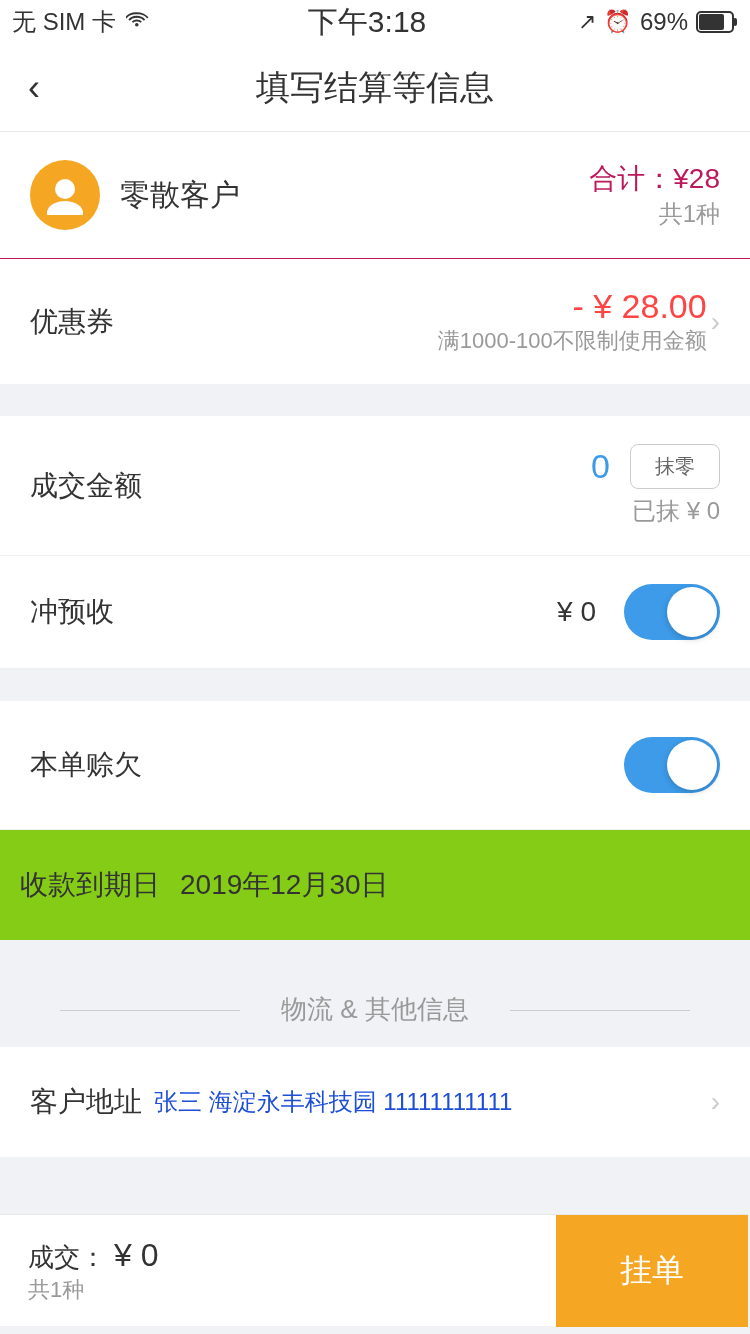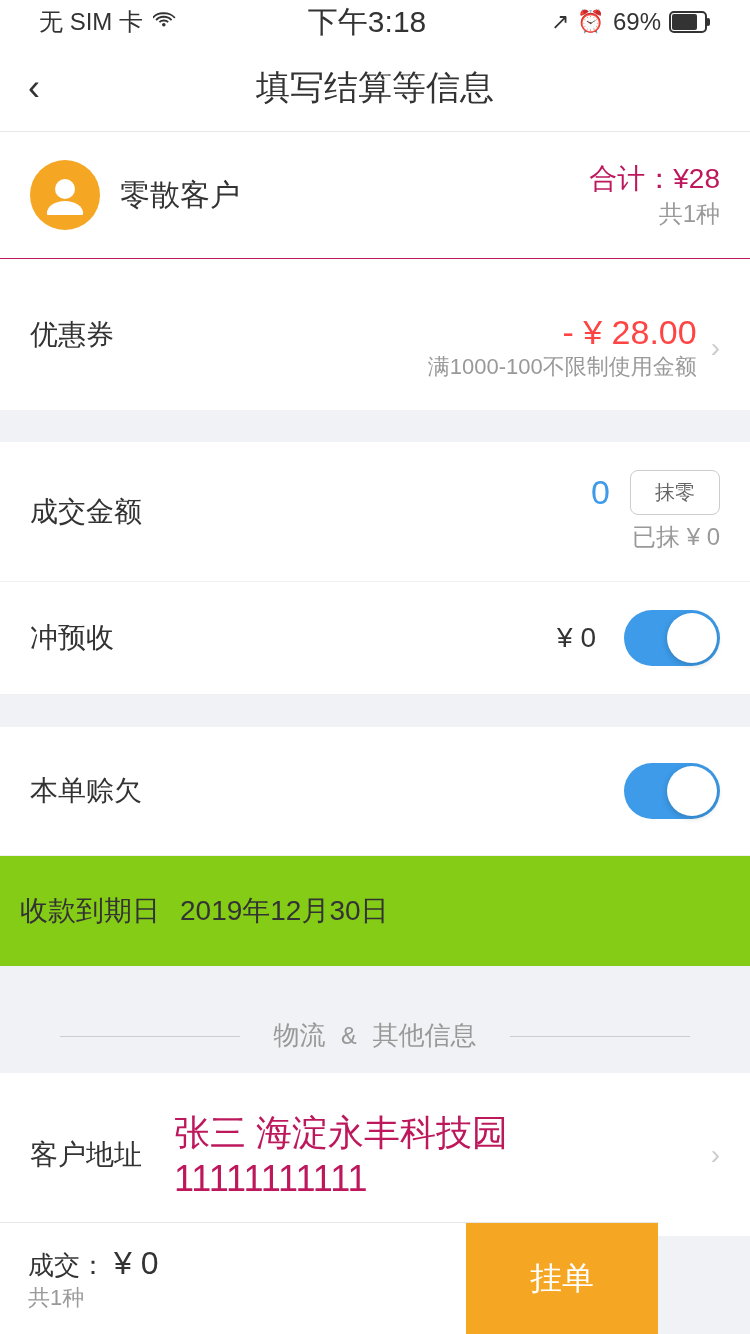--- a/index.html
+++ b/index.html
@@ -14,21 +14,21 @@
     }
 
     
     .status-bar {
       width: 750px;
       height: 44px;
       background: #fff;
       display: flex;
       align-items: center;
       justify-content: space-between;
-      padding: 0 39px;
+      padding: 0 12px;
       font-size: 24px;
       color: #333;
     }
     .status-left { display: flex; align-items: center; gap: 10px; }
     .status-center { font-size: 30px; font-weight: 500; }
     .status-right { display: flex; align-items: center; gap: 8px; font-size: 24px; }
 
     
     .nav-bar {
       width: 750px;
@@ -89,21 +89,21 @@
 
     
     .coupon-row {
       display: flex;
       align-items: center;
       justify-content: space-between;
       padding: 28px 30px;
       border-top: 1px solid #be185d;
     }
     .coupon-label { font-size: 28px; color: #333; }
-    .coupon-right { display: flex; align-items: center; gap: 10px; text-align: right; margin-top: 26px; }
+    .coupon-right { display: flex; align-items: center; text-align: right; }
     .coupon-amount { font-size: 34px; color: #ff4444; font-weight: 500; }
     .coupon-desc { font-size: 22px; color: #999; }
     .chevron-right { font-size: 28px; color: #ccc; margin-left: 4px; }
 
     
     .section-divider {
       height: 16px;
       background: #f0f2f5;
     }
 
@@ -186,21 +186,20 @@
     }
     .due-date-label { font-size: 28px; color: #333; }
     .due-date-value { font-size: 28px; color: #333; }
 
     
     .logistics-header {
       background: #f0f2f5;
       padding: 20px 30px;
       text-align: center;
       position: relative;
-      font-family: Liberation Mono, monospace;
     }
     .logistics-header::before,
     .logistics-header::after {
       content: '';
       position: absolute;
       top: 50%;
       width: 180px;
       height: 1px;
       background: #ccc;
     }
@@ -210,29 +209,29 @@
 
     
     .address-row {
       display: flex;
       align-items: center;
       justify-content: space-between;
       padding: 36px 30px;
       background: #fff;
     }
     .address-label { font-size: 28px; color: #333; flex-shrink: 0; }
-    .address-value { font-size: 36px; color: #be185d; margin-left: 32px; flex: 1; }
+    .address-value { font-size: 24px; color: #1d4ed8; margin-left: 12px; flex: 1; }
     .address-chevron { font-size: 28px; color: #ccc; margin-left: 10px; }
 
     
     .bottom-bar {
       position: fixed;
-      bottom: 0;
+      bottom: 8px;
       left: 0;
-      width: 658px;
+      width: 748px;
       height: 112px;
       background: #fff;
       display: flex;
       align-items: center;
       border-top: 1px solid #e8e8e8;
     }
     .bottom-info {
       flex: 1;
       padding: 0 28px;
     }

